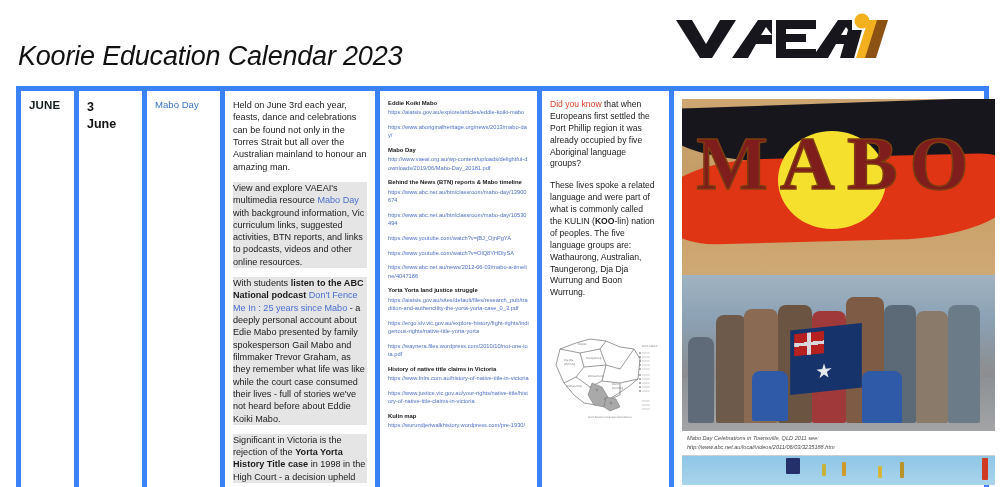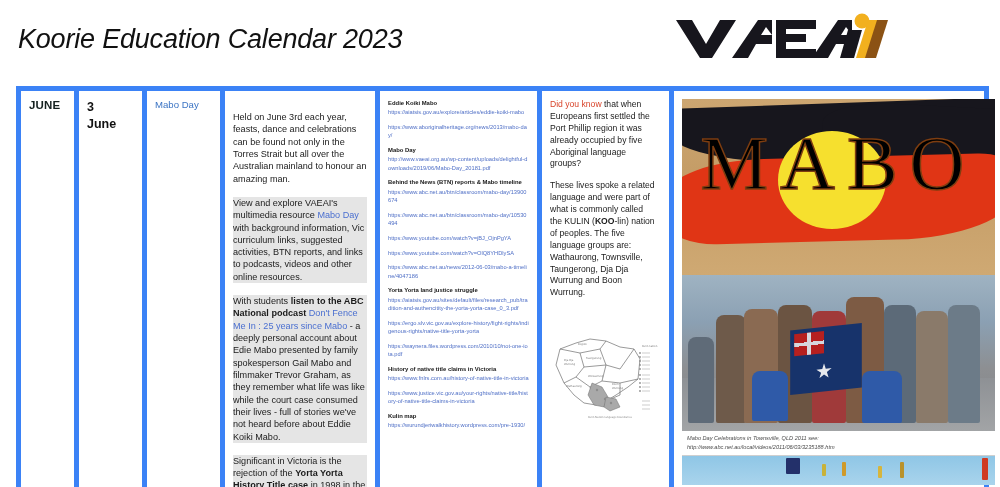--- a/index.html
+++ b/index.html
@@ -12,21 +12,21 @@
   }
   #page {
     position: relative;
     width: 1000px; height: 487px;
     background: #ffffff;
   }
 
   
   .page-title {
     position: absolute;
-    left: 18px; top: 24px;
+    left: 18px; top: 41px;
     font-style: italic;
     font-size: 27px;
     font-weight: 400;
     color: #111111;
     letter-spacing: -0.2px;
     white-space: nowrap;
   }
   .logo {
     position: absolute;
     left: 672px; top: 8px;
@@ -78,21 +78,21 @@
     line-height: 1.3;
   }
 
   
   .cell-desc {
     padding: 5px 7px 0 6px;
     font-size: 9.1px;
     line-height: 1.355;
     color: #1b1b1b;
   }
-  .cell-desc p { margin: 12px 0 9px 0; }
+  .cell-desc p { margin: 0 0 9px 0; }
   .hl { background: #e5e5e5; }
   .blu { color: #4a6fd0; }
   .bld { font-weight: bold; }
 
   
   .cell-links {
     padding: 4px 5px 0 5px;
     font-size: 5.7px;
     line-height: 1.5;
     color: #4f6fc6;
@@ -156,24 +156,24 @@
     border-radius: 28% 10% 34% 14% / 40% 20% 50% 26%;
   }
   .mabo-sun {
     position: absolute; left: 96px; top: 32px; width: 108px; height: 98px;
     background: #f6e02e; border-radius: 50%;
   }
   .mabo-word {
     position: absolute; left: 0; top: 26px; width: 313px;
     text-align: center;
     font-family: "Liberation Serif", serif;
-    font-weight: normal;
+    font-weight: bold;
     font-size: 76px;
     letter-spacing: 12px;
-    color: #000000;
+    color: #7f1d1d;
     -webkit-text-stroke: 1.5px #7e3d10;
     line-height: 1;
   }
 
   .img-parade {
     position: relative;
     width: 313px; height: 156px;
     overflow: hidden;
     background: linear-gradient(180deg,#9fb3c2 0%, #8ba0b3 30%, #8d8f92 60%, #7f8285 100%);
   }
@@ -296,21 +296,21 @@
               <div style="height: 6px;"></div>
               <span class="lk">https://www.justice.vic.gov.au/your-rights/native-title/history-of-native-title-claims-in-victoria</span>
               <span class="lk-head">Kulin map</span>
               <span class="lk tight">https://wurundjeriwalkhistory.wordpress.com/pre-1930/</span>
               <div style="height: 6px;"></div>
             </div>
       </td>
 
       <td class="col-didyou cell-didyou">
         <p><span class="redtxt">Did you know</span><span> that when Europeans first settled the Port Phillip region it was already occupied by five Aboriginal language groups?</span></p>
-        <p><span>These lives spoke a related language and were part of what is commonly called the KULIN (</span><span class="bld">KOO</span><span>-lin) nation of peoples. The five language groups are: Wathaurong, Townsville, Taungerong, Dja Dja Wurrung and Boon Wurrung.</span></p>
+        <p><span>These lives spoke a related language and were part of what is commonly called the KULIN (</span><span class="bld">KOO</span><span>-lin) nation of peoples. The five language groups are: Wathaurong, Australian, Taungerong, Dja Dja Wurrung and Boon Wurrung.</span></p>
 
         <div class="map-wrap">
           <svg viewBox="0 0 118 96" width="118" height="96" aria-hidden="true">
             <rect x="0" y="0" width="118" height="96" fill="#ffffff"></rect>
             <g fill="none" stroke="#6f6f6f" stroke-width="0.7">
               <path d="M6 40 L10 24 L26 18 L40 14 L56 16 L70 22 L84 24 L90 34 L88 54 L78 62 L66 70 L56 76 L46 80 L34 78 L24 70 L14 58 Z"></path>
               <path d="M10 24 L30 28 L34 42 L26 52 L14 58"></path>
               <path d="M30 28 L50 24 L56 16"></path>
               <path d="M50 24 L56 40 L70 44 L84 24"></path>
               <path d="M34 42 L56 40"></path>

